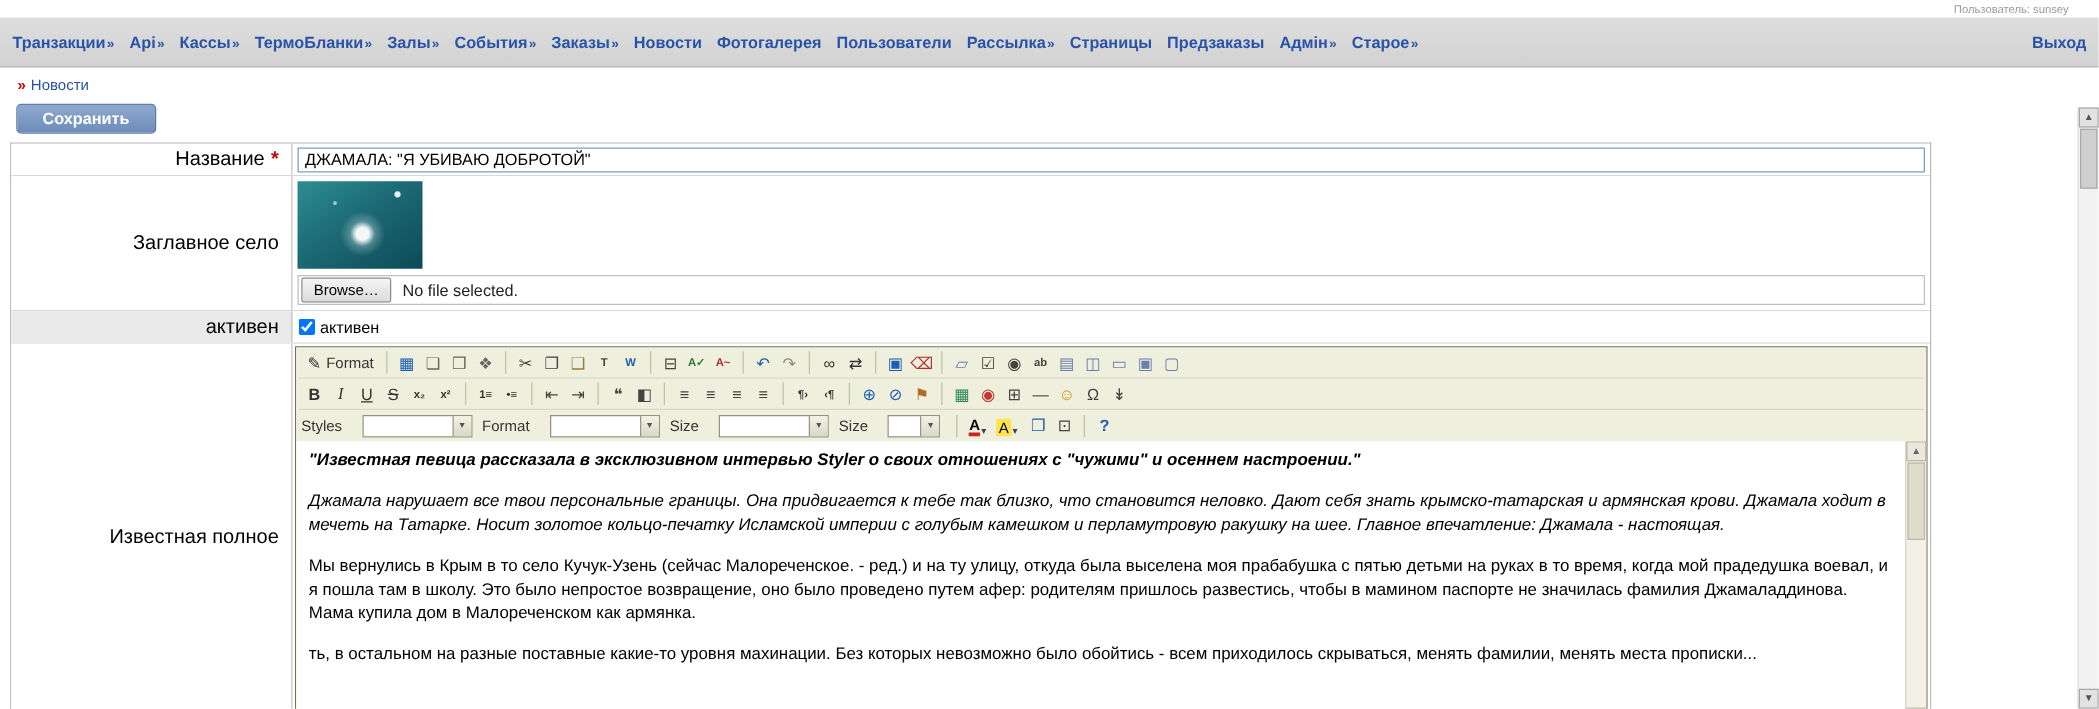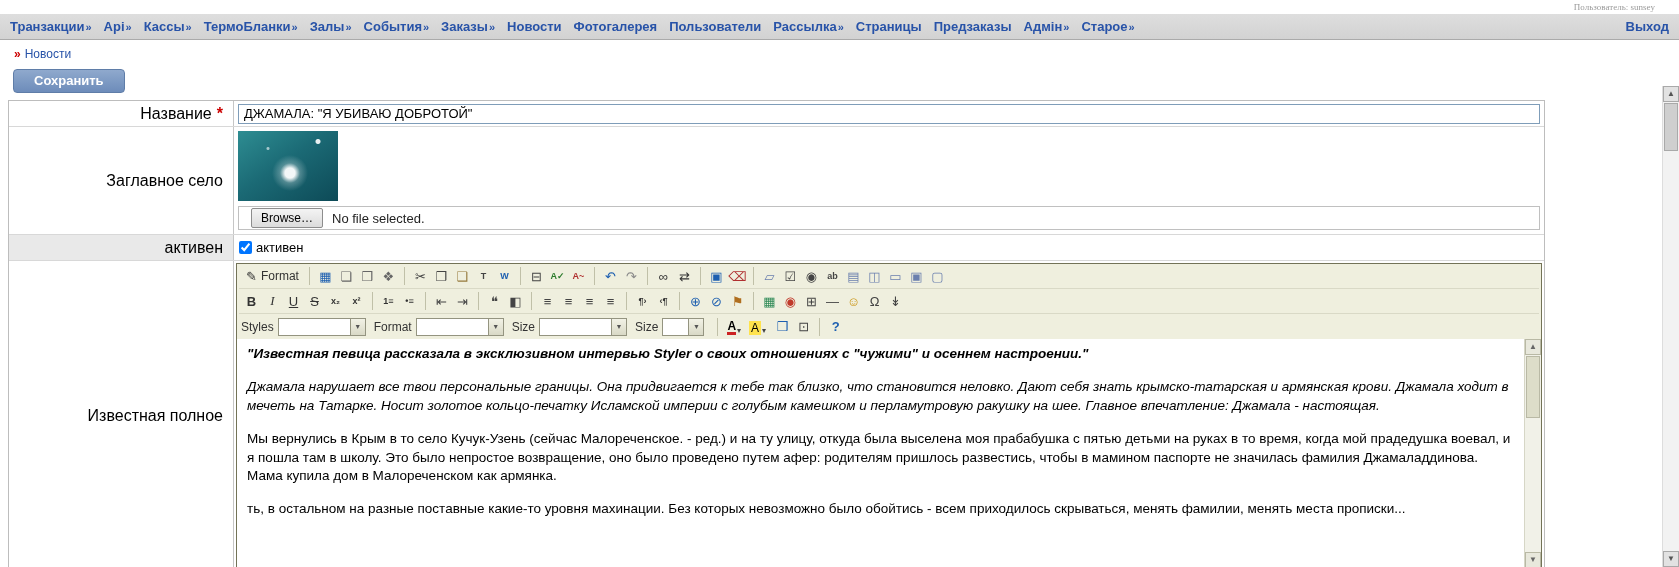--- a/index.html
+++ b/index.html
@@ -2,23 +2,23 @@
 <html style="--link: #2853a8; --accent-red: #cc0000; --save-border: #5f7da8; --toolbar-bg: #efefde; --teal-1: #2e8d92; --teal-2: #0d4a57;"><head>
 <meta charset="utf-8">
 <style>
   * { box-sizing: border-box; }
   html,body { margin:0; padding:0; }
   body {
     width:1679px; height:567px; overflow:hidden; position:relative;
     background:#fff; font-family:"Liberation Sans", sans-serif; font-size:13px; color:#000;
   }
   
-  .user-strip { height:14px; text-align:right; padding:2px 24px 0 12px; font-size:9px; color:#9a9a9a;font-family:Liberation Serif, serif; }
-  
-  .navbar { height:26px; background:linear-gradient(#dedede,#d2d2d2); border-bottom:1px solid #aaa;
+  .user-strip { height:14px; text-align:right; padding:2px 24px 0 12px; font-size:9px; color:#9a9a9a; }
+  
+  .navbar { height:40px; background:linear-gradient(#dedede,#d2d2d2); border-bottom:1px solid #aaa;
             display:flex; align-items:center; padding:0 10px; }
   .nav-items { flex:1; white-space:nowrap; }
   .nav-item { color:var(--link); font-weight:bold; font-size:13px; margin-right:12px; text-decoration:none; cursor:pointer; }
   .nav-arrow { font-size:11px; margin-left:1px; }
   .logout { color:var(--link); font-weight:bold; font-size:13px; text-decoration:none; cursor:pointer; }
   
   .breadcrumb { padding:7px 0 3px 14px; font-size:12px; }
   .crumb-marker { color:var(--accent-red); font-weight:bold; }
   .crumb-link { color:var(--link); margin-left:4px; text-decoration:none; cursor:pointer; }
   
@@ -51,21 +51,21 @@
       repeating-linear-gradient(90deg, #ccc 0 1px, rgba(0,0,0,0) 1px 5px),
       repeating-linear-gradient(0deg, #ccc 0 1px, rgba(0,0,0,0) 1px 4px),
       #fff; }
   .photo-cell { flex-direction:column; align-items:flex-start; padding:4px; }
   .photo-thumb { width:100px; height:72px;
     background:
       radial-gradient(circle at 80% 15%, rgba(255,255,255,.9) 0 2px, rgba(255,255,255,0) 3px),
       radial-gradient(circle at 30% 25%, rgba(255,255,255,.6) 0 1px, rgba(255,255,255,0) 2px),
       radial-gradient(circle at 52% 60%, rgba(255,255,255,.95) 0 5px, rgba(255,255,255,.25) 10px, rgba(255,255,255,0) 18px),
       linear-gradient(145deg, var(--teal-1) 0%, #1b6a75 45%, var(--teal-2) 100%); }
-  .file-row { margin-top:5px; width:100%; border:1px solid #c0c0c0; height:24px; display:flex; align-items:center; padding:1px 12px; }
+  .file-row { margin-top:5px; width:100%; border:1px solid #c0c0c0; height:24px; display:flex; align-items:center; padding:1px 2px; }
   .browse-btn { background:linear-gradient(#f4f4f4,#dcdcdc); border:1px solid #8d8d8d; border-radius:2px;
                 font-size:12px; padding:2px 9px; cursor:pointer; font-family:"Liberation Sans",sans-serif; }
   .file-status { margin-left:9px; font-size:13px; color:#222; }
   .active-cell input { width:13px; height:13px; margin:0 4px 0 1px; }
   
   .desc-cell { padding:2px; align-items:stretch; }
   .editor { flex:1; min-width:0; border:1px solid #737357; display:flex; flex-direction:column; }
   .tb { background:var(--toolbar-bg); padding:0 2px; }
   .tb-row { display:flex; align-items:center; height:25px; border-bottom:1px solid #d9d9c6; }
   #tb-row3 { border-bottom:none; }
@@ -73,21 +73,21 @@
   .tb-row .tb-group:first-child { border-left:none; margin-left:2px; padding-left:0; }
   .tb-icon { min-width:21px; height:19px; display:inline-flex; align-items:center; justify-content:center;
              font-size:13px; color:#333; cursor:pointer; padding:0 1px; }
   .tb-icon.small { font-size:9px; font-weight:bold; }
   .tb-icon.b { font-weight:bold; }
   .tb-icon.i { font-style:italic; font-family:"Liberation Serif",serif; }
   .tb-icon.u { text-decoration:underline; }
   .tb-icon.s { text-decoration:line-through; }
   .tb-icon.src { gap:4px; padding:0 5px; }
   .tb-label { font-size:12px; color:#333; }
-  .tb-dd { display:inline-flex; align-items:center; margin-right:8px; }
+  .tb-dd { display:inline-flex; align-items:center; margin-right:8px;gap:12px; }
   .dd-label { font-size:12px; color:#333; margin-right:4px; }
   .dd-box { width:88px; height:18px; background:#fff; border:1px solid #949480; position:relative; cursor:pointer; }
   .dd-box.dd-size { width:42px; }
   .dd-btn { position:absolute; right:0; top:0; width:15px; height:16px; background:linear-gradient(#f2f2e6,#d9d9c6);
             border-left:1px solid #949480; font-size:7px; color:#555; text-align:center; line-height:16px; }
   .color-btn { display:inline-flex; align-items:flex-end; margin:0 2px; cursor:pointer; padding:1px 2px; height:19px; }
   .tc-a { font-weight:bold; font-size:12px; border-bottom:3px solid #cc2222; line-height:12px; }
   .bc-a { font-size:12px; background:#ffe34d; padding:0 2px; line-height:14px; }
   .caret { font-size:8px; color:#444; margin-left:1px; }
   .row3-icons { display:inline-flex; align-items:center; }

